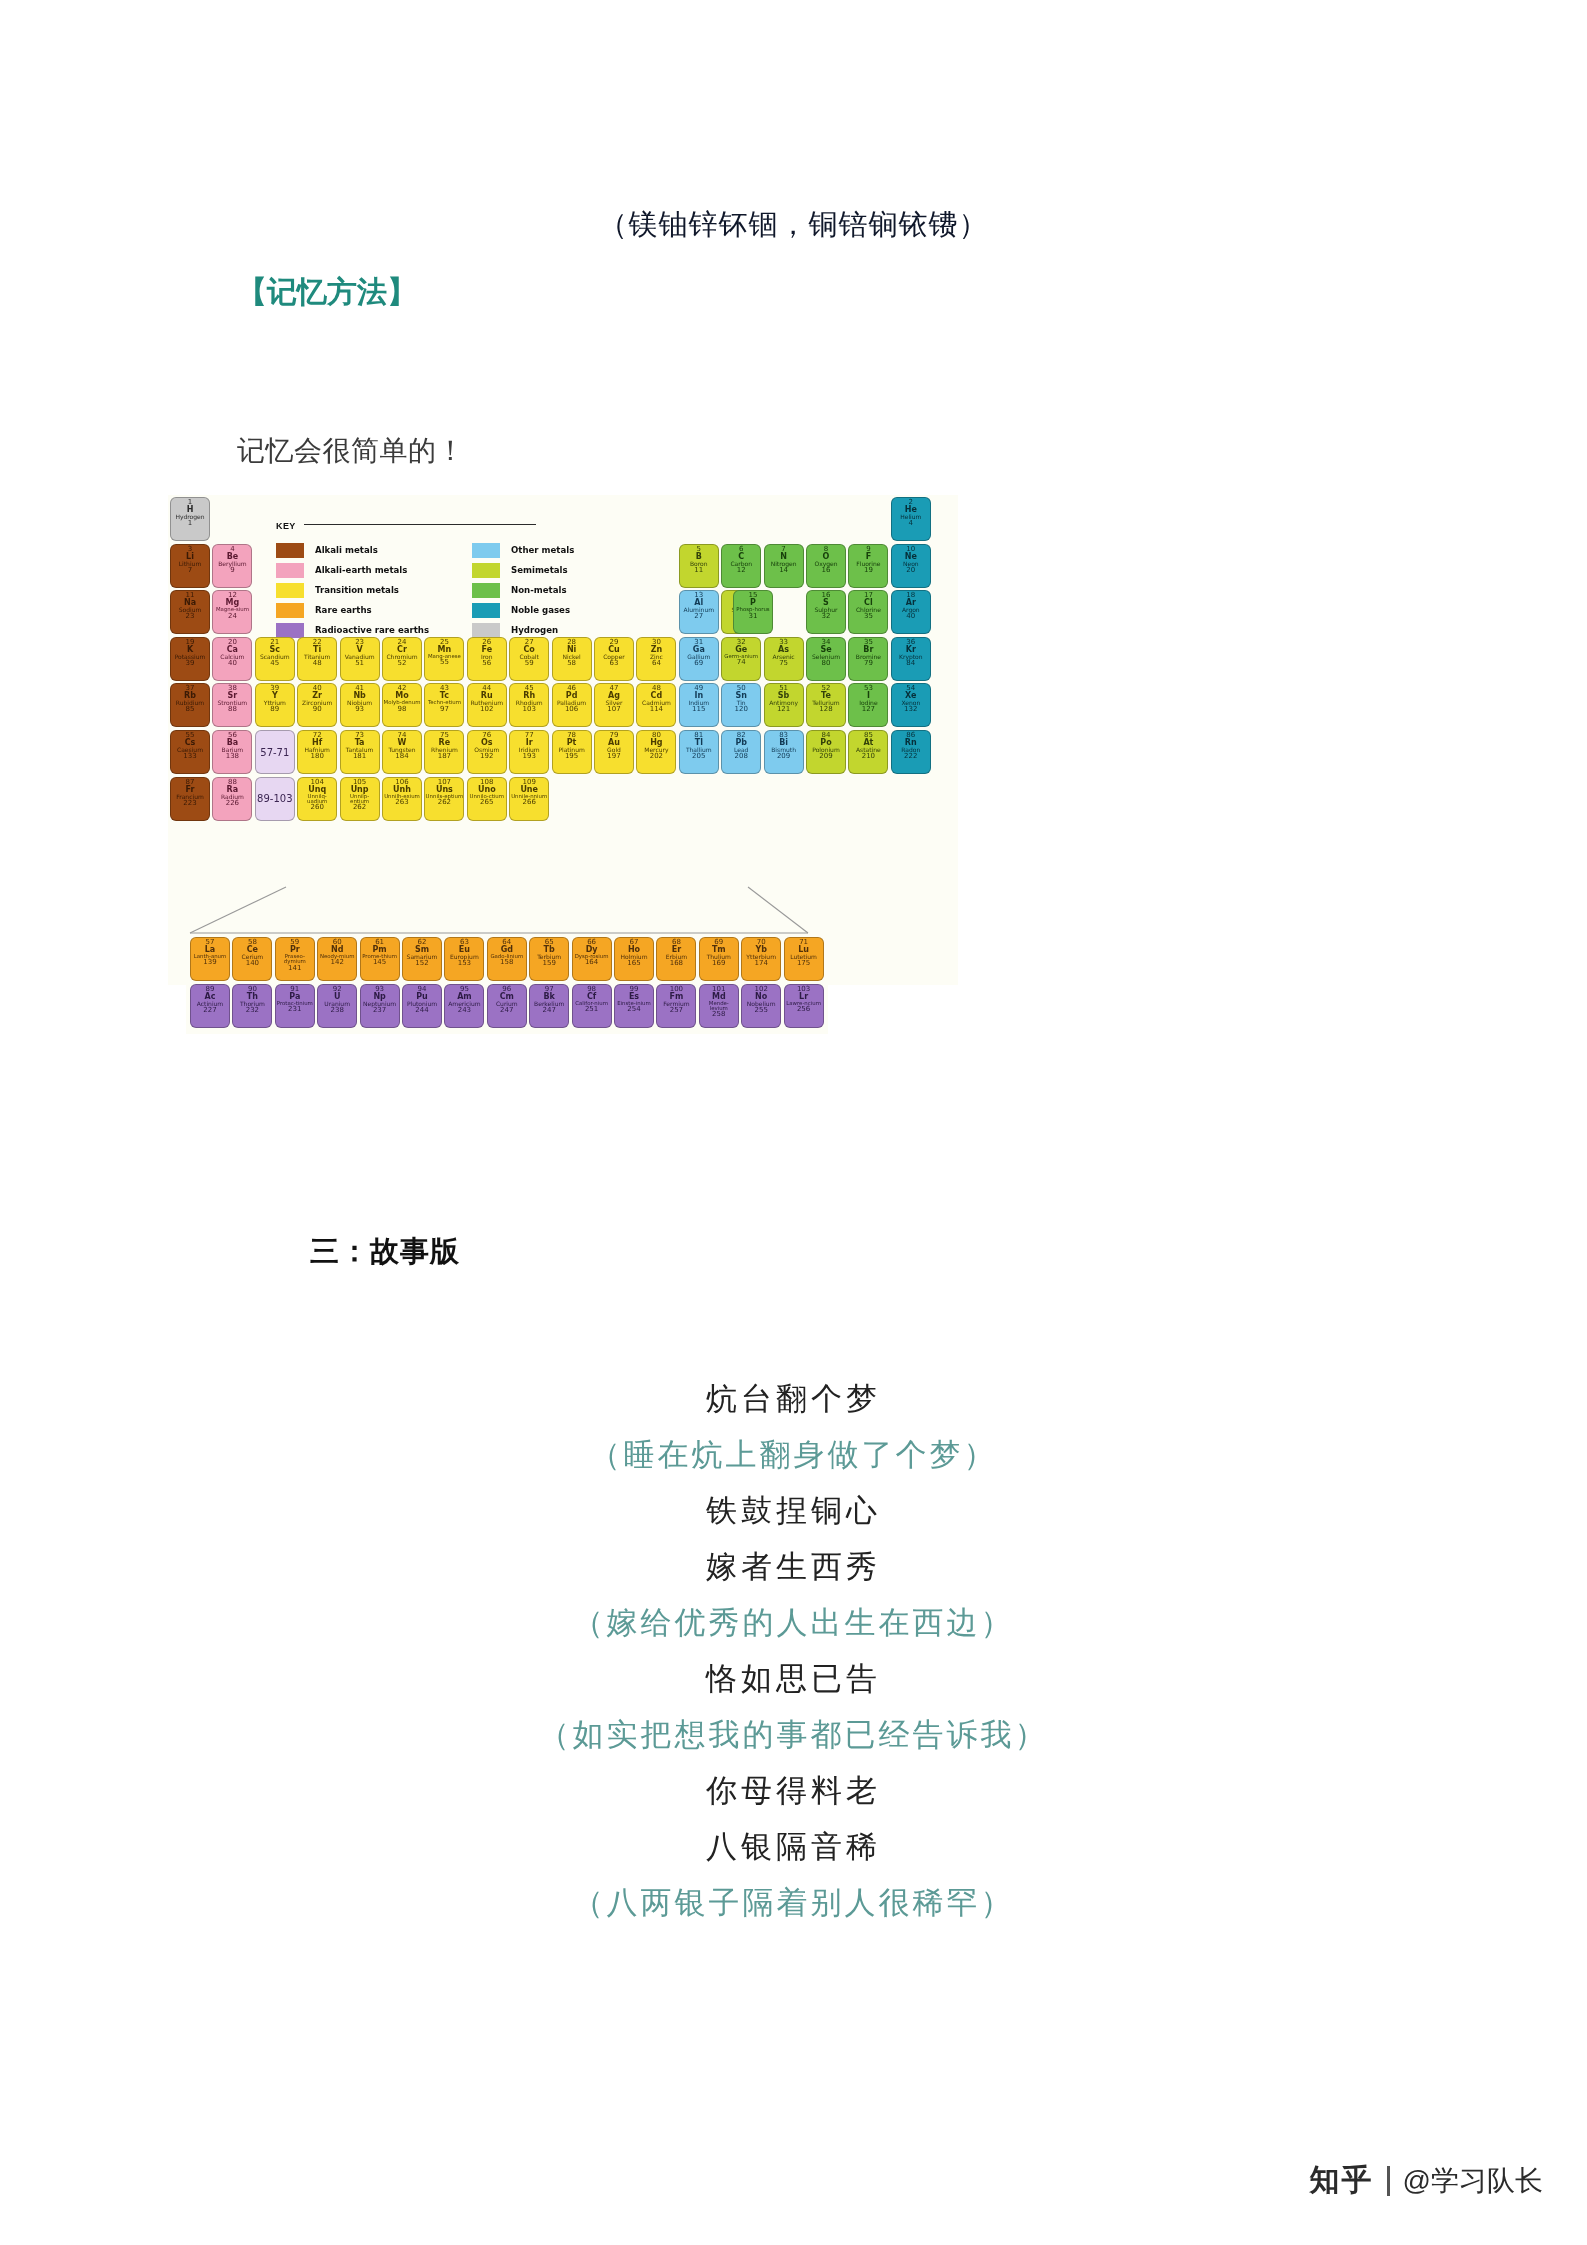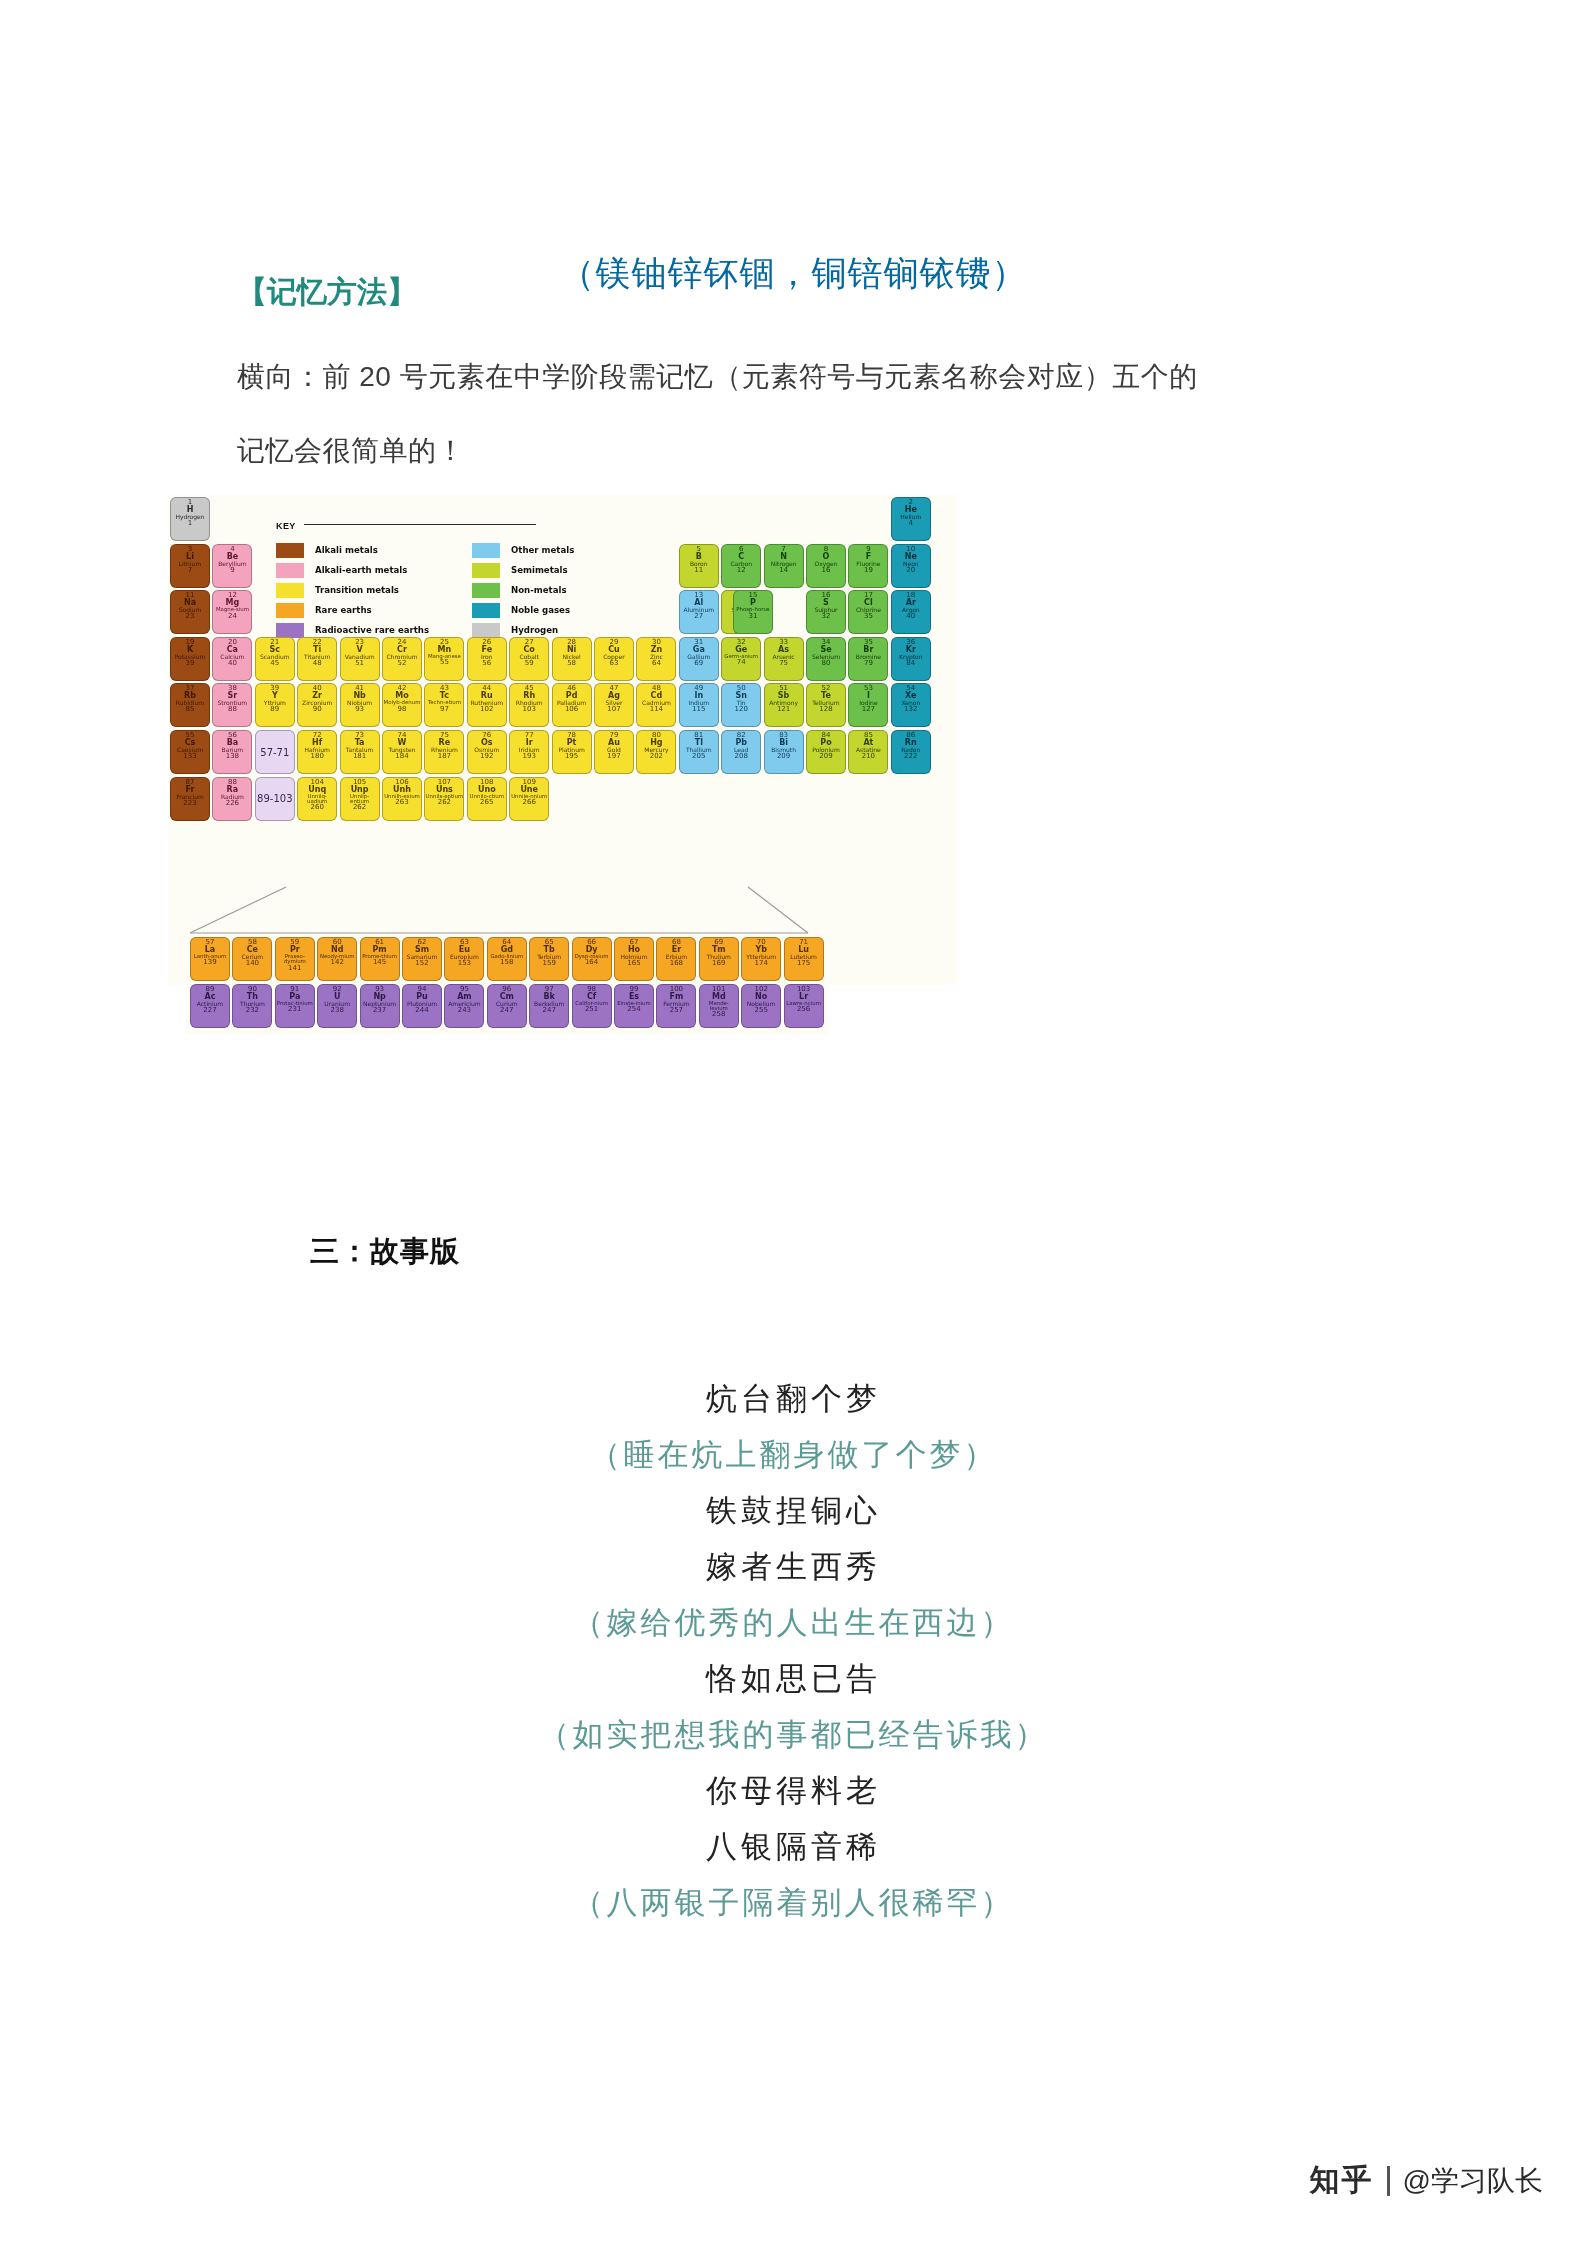--- a/index.html
+++ b/index.html
@@ -7,26 +7,25 @@
     width:1587px; height:2245px;
     background:#ffffff;
     font-family:"Liberation Sans","DejaVu Sans",sans-serif;
     position:relative;
     overflow:hidden;
   }
   .page { position:relative; width:1587px; height:2245px; }
 
   
   .green-line {
-    color:#0369a1;
+    color:#0f172a;
     font-family:"Liberation Serif","DejaVu Serif",serif;
-    font-size:35px;
+    font-size:29px;
     text-align:center;
     letter-spacing:1px;
-    margin-top:45px;
   }
   .heading-green {
     color:#1f8a7d;
     font-weight:bold;
     font-size:30px;
     font-family:"Liberation Sans","DejaVu Sans",sans-serif;
   }
   .body-text {
     color:#3b3b3b;
     font-size:28px;
@@ -128,21 +127,20 @@
 </style>
 </head>
 <body>
 
 <div class="page">
 
   <div class="green-line" style="position:absolute; left:0; top:205px; width:1587px;">（镁铀锌钚锢，铜锫锏铱镄）</div>
 
   <div class="heading-green" style="position:absolute; left:237px; top:272px;">【记忆方法】</div>
 
-  <div class="body-text" style="position:absolute; left:237px; top:340px;">横向：前 20 号元素在中学阶段需记忆（元素符号与元素名称会对应）五个的</div>
   <div class="body-text" style="position:absolute; left:237px; top:414px;">记忆会很简单的！</div>
 
   <div id="ptable">
     <div class="grid" id="grid">
 
       <div id="keybox">
         <span class="ktitle">KEY</span><span class="krule"></span>
         <div class="kcols">
           <div class="kcol" id="legend-left">
               <div class="krow">

